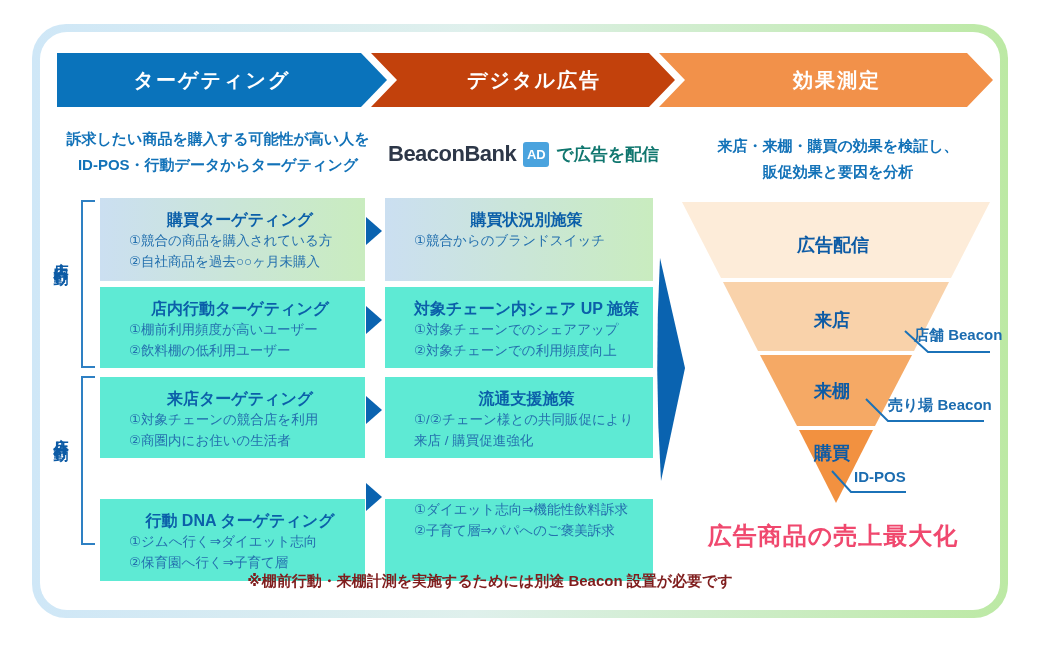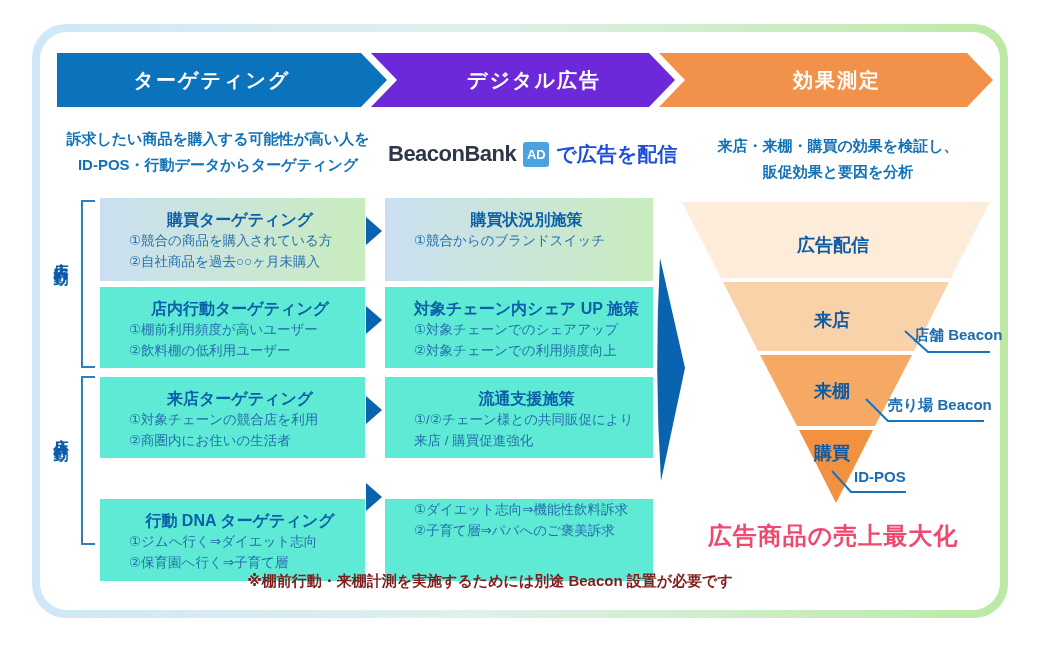--- a/index.html
+++ b/index.html
@@ -12,33 +12,33 @@
            background:linear-gradient(90deg,#cfe7f7 0%,#dff0ec 45%,#bce9a4 100%);
            border-radius:34px; }
   .frame-inner { position:absolute; inset:8px; background:#ffffff; border-radius:27px; }
 
   
   .band { position:absolute; top:53px; height:54px; display:flex; align-items:center; justify-content:center;
           color:#ffffff; font-size:20px; font-weight:bold; letter-spacing:2px; }
   .band-first { clip-path:polygon(0 0, calc(100% - 26px) 0, 100% 50%, calc(100% - 26px) 100%, 0 100%); }
   .band-mid   { clip-path:polygon(0 0, calc(100% - 26px) 0, 100% 50%, calc(100% - 26px) 100%, 0 100%, 26px 50%); }
   .band1 { left:57px;  width:330px; background:#0a73bb; padding-right:20px; }
-  .band2 { left:371px; width:304px; background:#6d28d9; padding-left:22px; }
+  .band2 { left:371px; width:304px; background:#c2410c; padding-left:22px; }
   .band3 { left:659px; width:334px; background:#f2914a; padding-left:22px; }
 
   .desc { position:absolute; text-align:center; font-weight:bold; color:#1272b8; font-size:15px; line-height:26px; }
   .desc-left  { left:62px;  top:126px; width:312px; }
   .desc-right { left:688px; top:133px; width:300px; }
 
   
   .logo-row { position:absolute; left:388px; top:140px; height:28px; display:flex; align-items:center; gap:7px; }
   .logo-brand { font-size:22px; font-weight:bold; color:#2d3748; letter-spacing:-0.5px; }
   .logo-badge { width:26px; height:25px; background:#4aa3de; color:#ffffff; font-size:13px; font-weight:bold;
                 border-radius:3px; display:flex; align-items:center; justify-content:center; }
-  .logo-suffix { font-size:20px; font-weight:bold; color:#1d4ed8; }
+  .logo-suffix { font-size:17px; font-weight:bold; color:#0f766e; }
 
   
   .bracket { position:absolute; left:81px; width:14px; border:2px solid #2e80c3; border-right:none; }
   .bracket1 { top:200px; height:168px; }
   .bracket2 { top:376px; height:169px; }
   .v-label { position:absolute; left:50px; width:20px; writing-mode:vertical-rl; text-orientation:upright;
              font-size:15px; font-weight:bold; color:#0d5ba5; letter-spacing:3px; }
   .v-label1 { top:250px; }
   .v-label2 { top:426px; }
 

